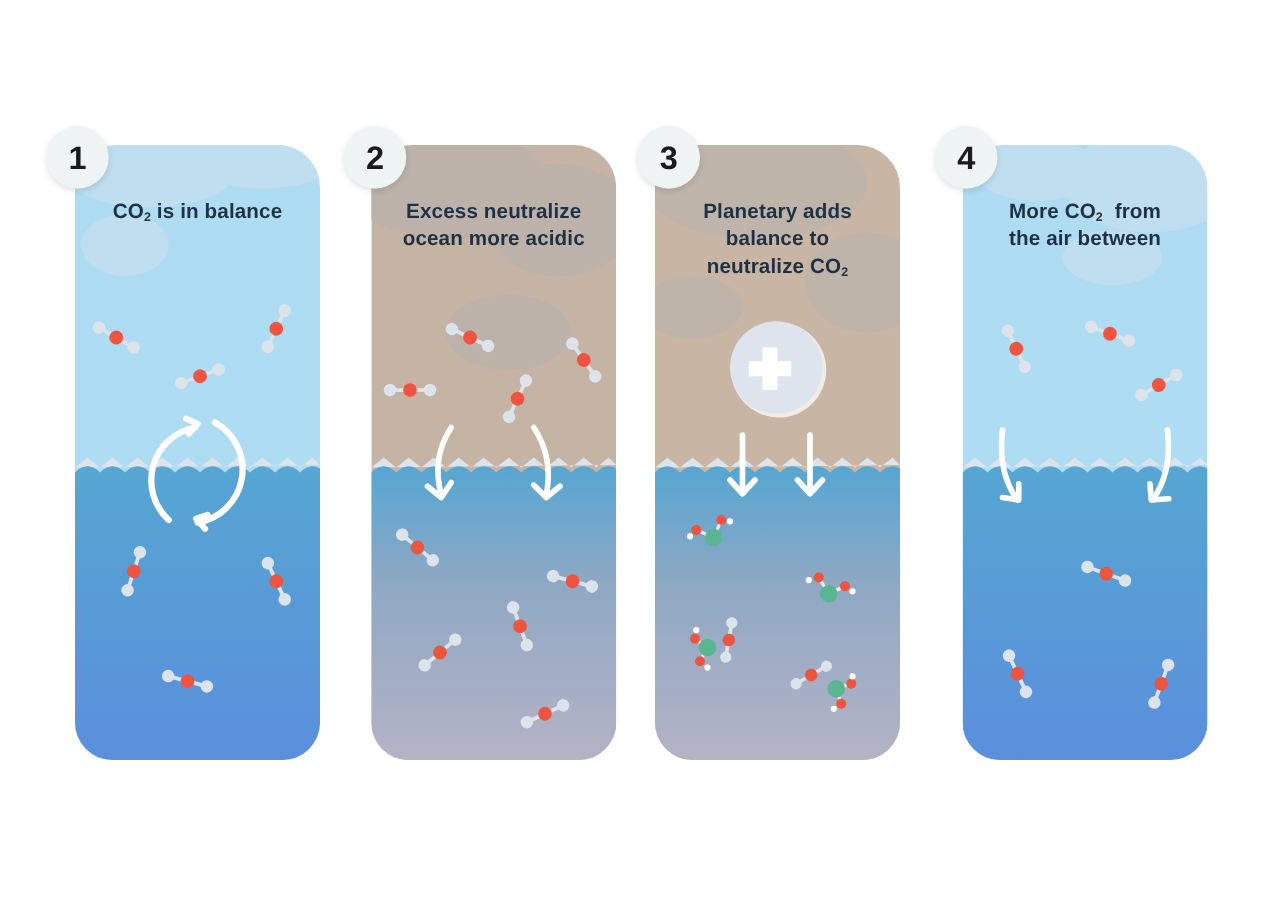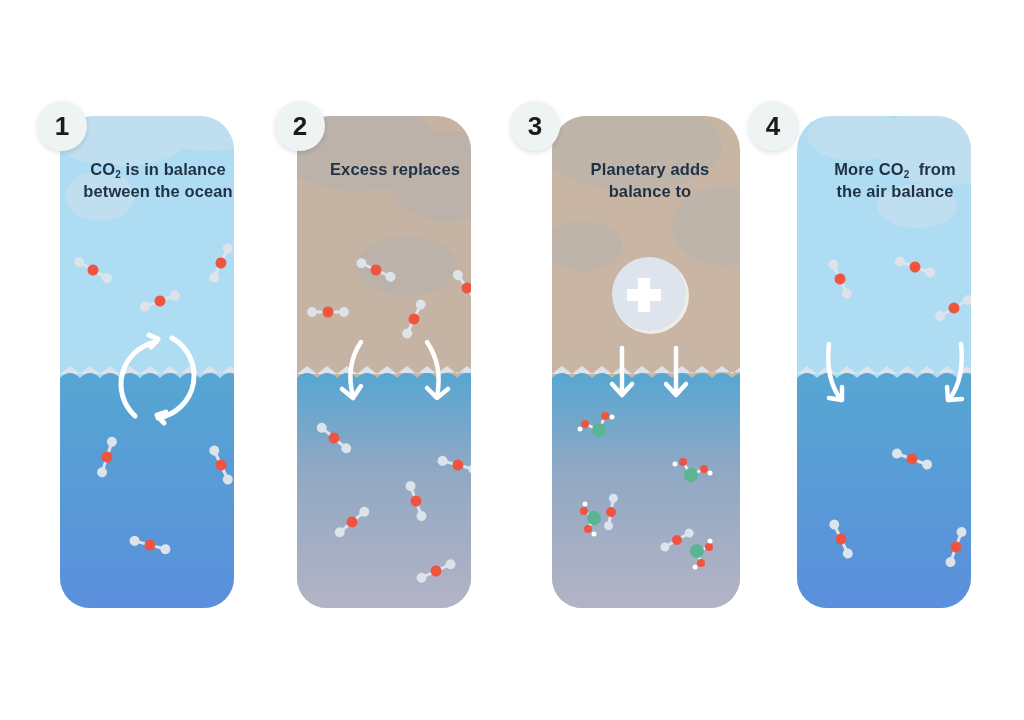--- a/index.html
+++ b/index.html
@@ -1,17 +1,17 @@
 <!DOCTYPE html>
 <html><head>
 <meta charset="utf-8">
 <style>
   html, body { margin:0; padding:0; background:#ffffff; }
   body { width:1024px; height:720px; position:relative; overflow:hidden; font-family:"Liberation Sans", "DejaVu Sans", sans-serif; }
-  .panel { position:absolute; top:116px; width:174px; height:492px; border-radius:34px 34px 30px 30px; overflow:hidden; }
+  .panel { position:absolute; top:116px; width:196px; height:492px; border-radius:34px 34px 30px 30px; overflow:hidden; }
   .panel svg.bg { position:absolute; left:0; top:0; width:196px; height:492px; }
   .caption { position:absolute; left:0; top:42px; width:196px; text-align:center; color:#1f3144; font-weight:bold; font-size:16.5px; line-height:22px; letter-spacing:0.1px; }
   .caption sub { font-size:10px; vertical-align:-3px; line-height:0; }
   .badge { position:absolute; width:50px; height:50px; border-radius:50%; background:#eef4f3; box-shadow:0 2px 5px rgba(0,0,0,0.12); display:flex; align-items:center; justify-content:center; font-weight:bold; font-size:26px; color:#1b1b1b; }
 </style>
 </head>
 <body>
 
 <div class="panel" style="left:60px;">
   <svg class="bg" viewBox="0 0 196 492">
@@ -71,21 +71,20 @@
       <g transform="translate(90,429) rotate(15)">
           <line x1="-16" y1="0" x2="16" y2="0"></line>
           <circle cx="-16" cy="0" r="5" fill="#dde3ea" stroke="none"></circle>
           <circle cx="16" cy="0" r="5" fill="#dde3ea" stroke="none"></circle>
           <circle r="5.5" fill="#ef5440" stroke="none"></circle>
         </g>
     </g>
   </svg>
   <div class="caption">
     <div><span>CO</span><sub>2</sub><span> is in balance</span></div>
-    <div><span>between the ocean</span></div>
   </div>
 </div>
 <div class="badge" style="left:37px; top:101px;">1</div>
 
 <div class="panel" style="left:297px;">
   <svg class="bg" viewBox="0 0 196 492">
     <defs>
       <linearGradient id="oc2" x1="0" y1="0" x2="0" y2="1">
         <stop offset="0" stop-color="#56a6d2"></stop>
           <stop offset="0.4" stop-color="#8fa8c4"></stop>
@@ -159,26 +158,27 @@
         </g>
       <g transform="translate(139,455) rotate(-25)">
           <line x1="-16" y1="0" x2="16" y2="0"></line>
           <circle cx="-16" cy="0" r="5" fill="#dde3ea" stroke="none"></circle>
           <circle cx="16" cy="0" r="5" fill="#dde3ea" stroke="none"></circle>
           <circle r="5.5" fill="#ef5440" stroke="none"></circle>
         </g>
     </g>
   </svg>
   <div class="caption">
-    <div><span>Excess replaces</span></div>
+    <div><span>Excess neutralize</span></div>
+    <div><span>ocean more acidic</span></div>
   </div>
 </div>
 <div class="badge" style="left:275px; top:101px;">2</div>
 
-<div class="panel" style="left:552px;padding-left:14px;">
+<div class="panel" style="left:524px;">
   <svg class="bg" viewBox="0 0 196 492">
     <defs>
       <linearGradient id="oc3" x1="0" y1="0" x2="0" y2="1">
         <stop offset="0" stop-color="#56a6d2"></stop>
           <stop offset="0.4" stop-color="#8fa8c4"></stop>
           <stop offset="1" stop-color="#b4b3c5"></stop>
       </linearGradient>
     </defs>
     <rect width="196" height="492" fill="#c9b5a3"></rect>
     <g fill="#bdb4ab" opacity="0.8">
@@ -251,25 +251,26 @@
             <circle cx="-14" cy="0" r="4.5" fill="#dde3ea" stroke="none"></circle>
             <circle cx="14" cy="0" r="4.5" fill="#dde3ea" stroke="none"></circle>
             <circle r="5" fill="#ef5440" stroke="none"></circle>
           </g>
       </g>
     </g>
   </svg>
   <div class="caption">
     <div><span>Planetary adds</span></div>
     <div><span>balance to</span></div>
+    <div><span>neutralize CO</span><sub>2</sub></div>
   </div>
 </div>
 <div class="badge" style="left:510px; top:101px;">3</div>
 
-<div class="panel" style="left:770px;margin-left:27px;">
+<div class="panel" style="left:770px;">
   <svg class="bg" viewBox="0 0 196 492">
     <defs>
       <linearGradient id="oc4" x1="0" y1="0" x2="0" y2="1">
         <stop offset="0" stop-color="#56a6d2"></stop>
           <stop offset="1" stop-color="#5b8fdc"></stop>
       </linearGradient>
     </defs>
     <rect width="196" height="492" fill="#aedcf3"></rect>
     <g fill="#c6dfee" opacity="0.7">
       <ellipse cx="150" cy="30" rx="70" ry="40"></ellipse>
@@ -320,16 +321,16 @@
       <g transform="translate(159,431) rotate(-70)">
           <line x1="-16" y1="0" x2="16" y2="0"></line>
           <circle cx="-16" cy="0" r="5" fill="#dde3ea" stroke="none"></circle>
           <circle cx="16" cy="0" r="5" fill="#dde3ea" stroke="none"></circle>
           <circle r="5.5" fill="#ef5440" stroke="none"></circle>
         </g>
     </g>
   </svg>
   <div class="caption">
     <div><span>More CO</span><sub>2</sub><span style="white-space:pre">  from</span></div>
-    <div><span>the air balance</span></div>
+    <div><span>the air between</span></div>
   </div>
 </div>
 <div class="badge" style="left:748px; top:101px;">4</div>
 
 </body></html>

